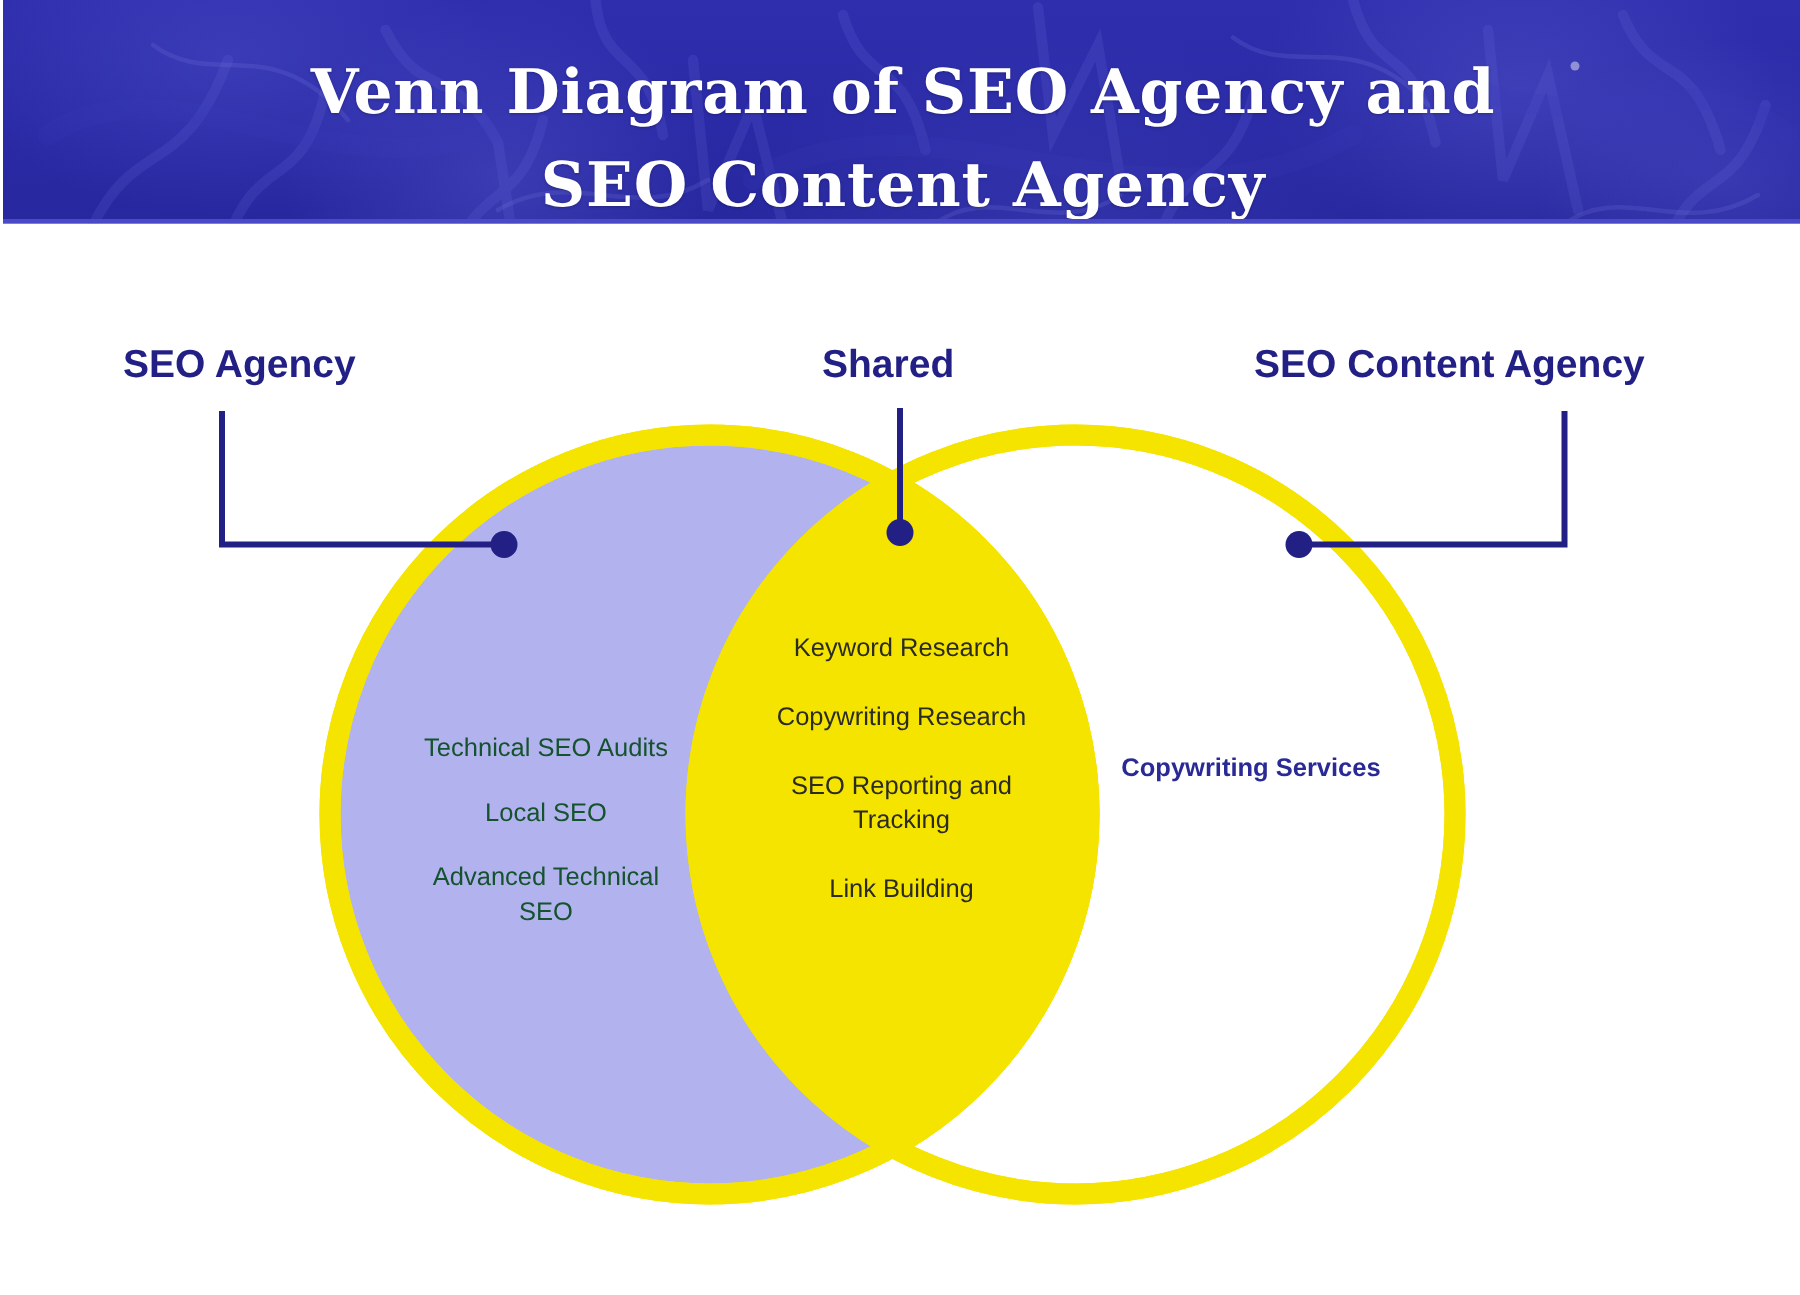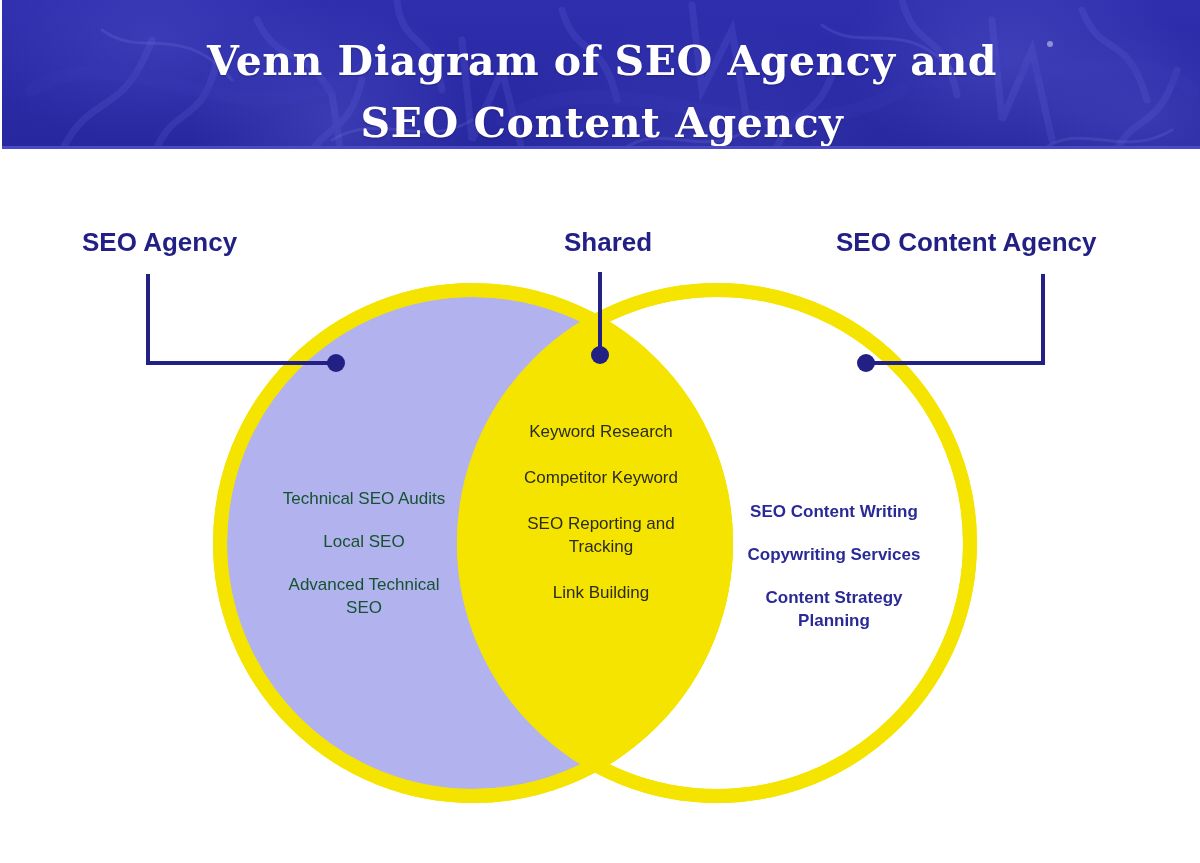--- a/index.html
+++ b/index.html
@@ -82,21 +82,21 @@
   
   .callout-label {
     position: absolute;
     color: #221f85;
     font-family: "Liberation Sans", sans-serif;
     font-weight: bold;
     font-size: 26px;
     white-space: nowrap;
   }
   #label-left  { left: 82px;  top: 55px; }
-  #label-center{ left: 564px; top: 55px; }
+  #label-center{ left: 548px; top: 55px; }
   #label-right { left: 836px; top: 55px; }
 
   
   .items-block {
     position: absolute;
     text-align: center;
     font-family: "Liberation Sans", sans-serif;
     font-size: 17px;
     line-height: 23px;
   }
@@ -210,24 +210,22 @@
   <div class="callout-label" id="label-right">SEO Content Agency</div>
 
   <div class="items-block" id="items-left">
     <div class="item">Technical SEO Audits</div>
     <div class="item">Local SEO</div>
     <div class="item">Advanced Technical SEO</div>
   </div>
 
   <div class="items-block" id="items-center">
     <div class="item">Keyword Research</div>
-    <div class="item">Competitor Keyword</div>
+    <div class="item">Copywriting Research</div>
     <div class="item">SEO Reporting and Tracking</div>
     <div class="item">Link Building</div>
   </div>
 
   <div class="items-block" id="items-right">
-    <div class="item">SEO Content Writing</div>
     <div class="item">Copywriting Services</div>
-    <div class="item">Content Strategy Planning</div>
   </div>
 
 </div>
 
 </body></html>

